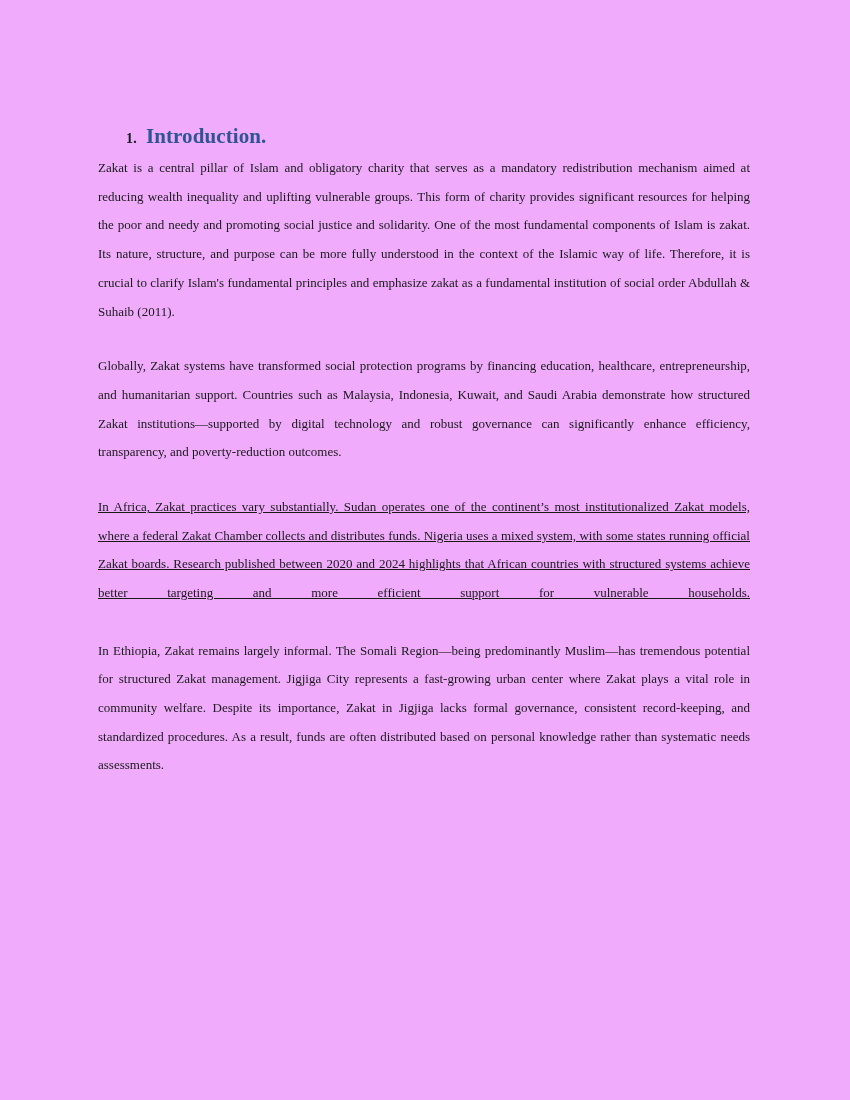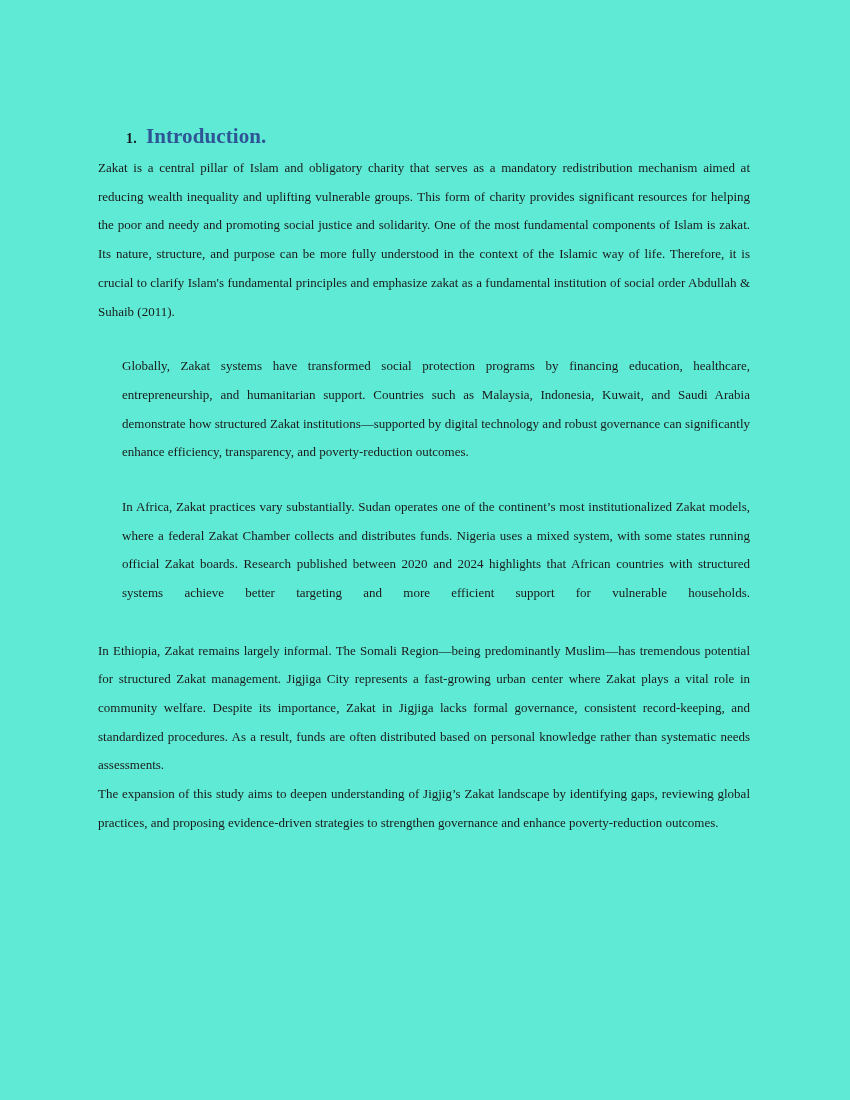--- a/index.html
+++ b/index.html
@@ -12,21 +12,21 @@
     height: 1100px;
     font-family: "Liberation Serif", "DejaVu Serif", serif;
     color: #1a1a1a;
     -webkit-font-smoothing: antialiased;
   }
 
   .page {
     position: relative;
     width: 850px;
     height: 1100px;
-    background: #5eead4;
+    background: #f0abfc;
     overflow: hidden;
     box-sizing: border-box;
   }
 
   .content {
     position: absolute;
     left: 98px;
     top: 112px;
     width: 652px;
   }
@@ -58,27 +58,27 @@
     font-size: 13px;
     line-height: 28.7px;
     text-align: justify;
     text-justify: inter-word;
     color: #1a1a1a;
     -moz-text-align-last: left;
     text-align-last: left;
   }
   .para.gap-top {
     margin-top: 26px;
-    margin-left: 24px;
   }
 
   
   .para.stretch-last {
     -moz-text-align-last: justify;
     text-align-last: justify;
+    text-decoration: underline;
   }
 
   
   .justified-run {
     display: block;
     text-align: justify;
     -moz-text-align-last: justify;
     text-align-last: justify;
   }
   .plain-run {
@@ -104,17 +104,16 @@
 
     <p class="para">Zakat is a central pillar of Islam and obligatory charity that serves as a mandatory redistribution mechanism aimed at reducing wealth inequality and uplifting vulnerable groups. This form of charity provides significant resources for helping the poor and needy and promoting social justice and solidarity. One of the most fundamental components of Islam is zakat. Its nature, structure, and purpose can be more fully understood in the context of the Islamic way of life. Therefore, it is crucial to clarify Islam's fundamental principles and emphasize zakat as a fundamental institution of social order Abdullah &amp; Suhaib (2011).</p>
 
     <p class="para gap-top"> Globally, Zakat systems have transformed social protection programs by financing education, healthcare, entrepreneurship, and humanitarian support. Countries such as Malaysia, Indonesia, Kuwait, and Saudi Arabia demonstrate how structured Zakat institutions—supported by digital technology and robust governance can significantly enhance efficiency, transparency, and poverty-reduction outcomes.</p>
 
     <p class="para stretch-last gap-top">In Africa, Zakat practices vary substantially. Sudan operates one of the continent’s most institutionalized Zakat models, where a federal Zakat Chamber collects and distributes funds. Nigeria uses a mixed system, with some states running official Zakat boards. Research published between 2020 and 2024 highlights that African countries with structured systems achieve better targeting and more efficient support for vulnerable households.</p>
 
     <p class="para">
       <span class="blank-line"></span>
       <span class="justified-run">In Ethiopia, Zakat remains largely informal. The Somali Region—being predominantly Muslim—has tremendous potential for structured Zakat management. Jigjiga City represents a fast-growing urban center where Zakat plays a vital role in community welfare. Despite its importance, Zakat in Jigjiga lacks formal governance, consistent record-keeping, and standardized procedures. As a result, funds are often distributed based on personal knowledge rather than systematic needs assessments.</span>
-      <span class="plain-run">The expansion of this study aims to deepen understanding of Jigjig’s Zakat landscape by identifying gaps, reviewing global practices, and proposing evidence-driven strategies to strengthen governance and enhance poverty-reduction outcomes.</span>
     </p>
 
   </div>
 </div>
 
 </body></html>

